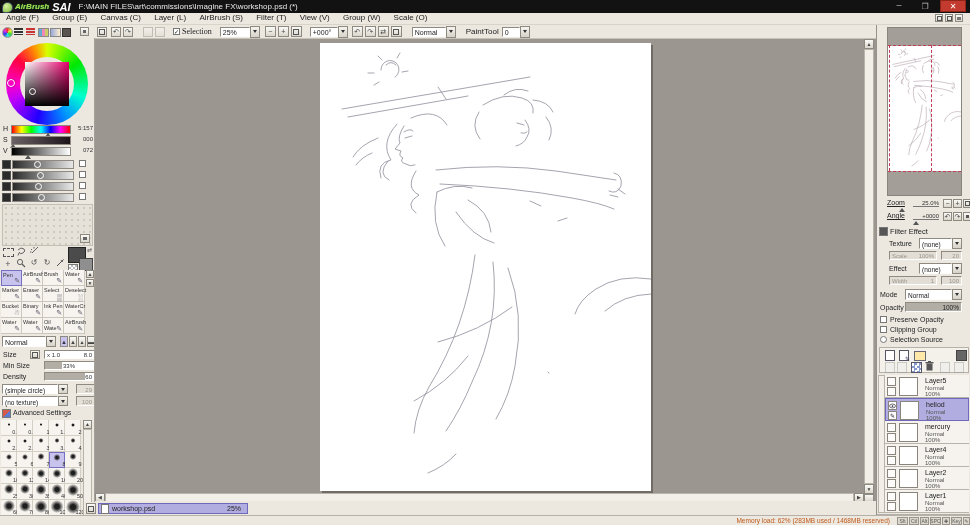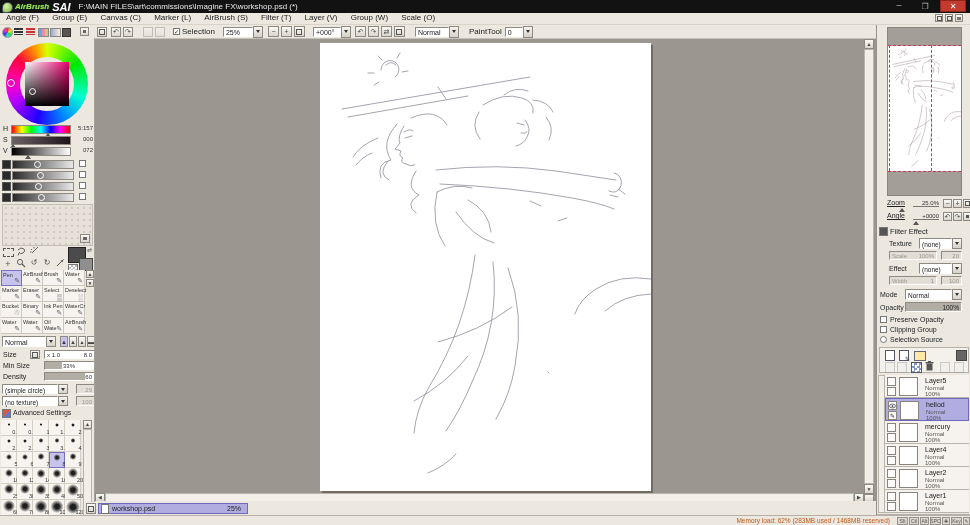--- a/index.html
+++ b/index.html
@@ -49,24 +49,24 @@
   <span style="margin-left:8px;font-size:8px;color:#e8e8e8;">F:\MAIN FILES\art\commissions\Imagine FX\workshop.psd (*)</span>
   <span class="abs" style="right:60px;top:1px;width:22px;height:11px;color:#bbb;text-align:center;font-size:9px;line-height:9px;">–</span>
   <span class="abs" style="right:34px;top:1px;width:22px;height:11px;color:#bbb;text-align:center;font-size:8px;line-height:11px;">❐</span>
   <span class="abs" style="right:4px;top:0;width:26px;height:12px;background:#c23b2e;border:1px solid #8f2418;color:#fff;text-align:center;font-size:8px;line-height:11px;box-sizing:border-box;">✕</span>
 </div>
 
 <div class="abs" style="left:0;top:13px;width:970px;height:12px;background:#ece8e0;border-bottom:1px solid #d8d4ca;padding-left:6px;box-sizing:border-box;">
   <span class="menu-item">Angle (F)</span>
   <span class="menu-item">Group (E)</span>
   <span class="menu-item">Canvas (C)</span>
-  <span class="menu-item">Marker (L)</span>
+  <span class="menu-item">Layer (L)</span>
   <span class="menu-item">AirBrush (S)</span>
   <span class="menu-item">Filter (T)</span>
-  <span class="menu-item">Layer (V)</span>
+  <span class="menu-item">View (V)</span>
   <span class="menu-item">Group (W)</span>
   <span class="menu-item">Scale (O)</span>
   <span class="btn abs" style="right:27px;top:1px;width:8px;height:8px;">
       <span style="width:3px;height:3px;border:1px solid #555;"></span>
     </span>
   <span class="btn abs" style="right:17px;top:1px;width:8px;height:8px;">
       <span style="width:3px;height:3px;border:1px solid #555;"></span>
     </span>
   <span class="btn abs" style="right:7px;top:1px;width:8px;height:8px;">
       <span style="width:4px;height:3px;background:#777;"></span>
@@ -86,21 +86,21 @@
     </span>
 
   <span class="btn" style="margin-left:97px;width:10px;height:10px;">
       <span style="width:4px;height:4px;border:1px solid #555;"></span>
     </span>
   <span class="btn" style="margin-left:4px;width:10px;height:10px;">↶</span>
   <span class="btn" style="margin-left:2px;width:10px;height:10px;">↷</span>
   <span class="btn gray" style="margin-left:10px;width:10px;height:10px;"></span>
   <span class="btn gray" style="margin-left:2px;width:10px;height:10px;"></span>
   <span class="cb" style="margin-left:8px;display:flex;align-items:center;justify-content:center;font-size:6px;">✓</span>
-  <span class="lbl" style="margin-left:2px;">Selection</span>
+  <span class="lbl" style="margin-left:2px;font-family:Liberation Serif, serif;">Selection</span>
   <span class="inset" style="margin-left:8px;width:30px;height:10px;font-size:7px;padding:1px 2px;">25%</span>
   <span class="ddbtn" style="height:12px;"></span>
   <span class="btn" style="margin-left:5px;width:11px;height:11px;">−</span>
   <span class="btn" style="margin-left:2px;width:11px;height:11px;">+</span>
   <span class="btn" style="margin-left:2px;width:11px;height:11px;">
       <span style="width:4px;height:4px;border:1px solid #555;"></span>
     </span>
   <span class="inset" style="margin-left:8px;width:28px;height:10px;font-size:7px;padding:1px 2px;">+000°</span>
   <span class="ddbtn" style="height:12px;"></span>
   <span class="btn" style="margin-left:4px;width:11px;height:11px;">↶</span>

